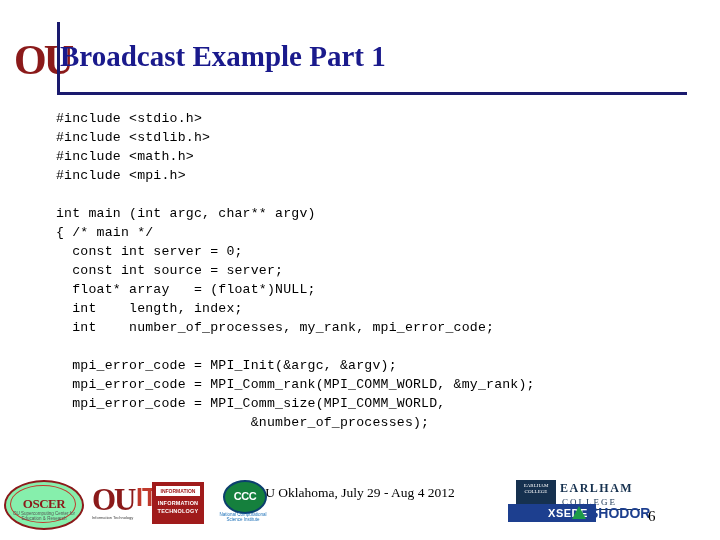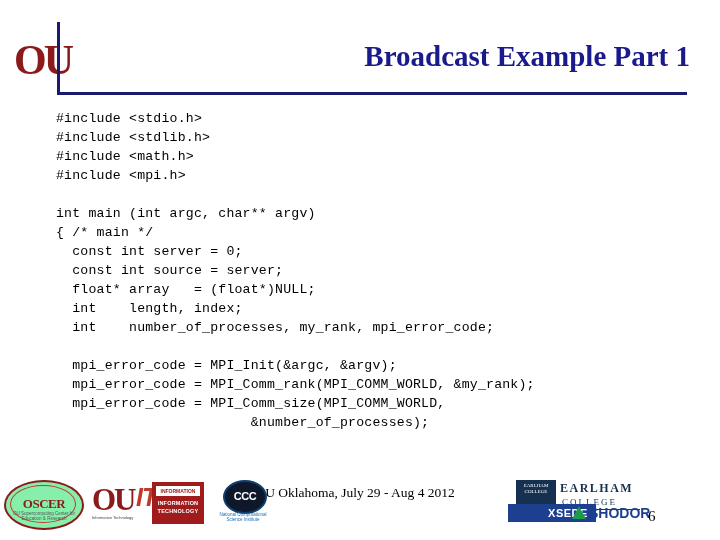--- a/index.html
+++ b/index.html
@@ -50,21 +50,21 @@
     top: 92px;
     width: 630px;
     height: 3px;
     background: #1a1a6e;
   }
   .slide-title {
     position: absolute;
     left: 60px;
     top: 40px;
     width: 630px;
-    text-align: right;
+    text-align: left;
     font-family: "Liberation Serif", serif;
     font-size: 29px;
     font-weight: bold;
     color: #1a1a8c;
     letter-spacing: 0px;
   }
 
   
   .code-block {
     position: absolute;
@@ -173,21 +173,20 @@
   .logo-ouit .it {
     position: absolute;
     left: 44px;
     top: 2px;
     font-family: "Liberation Sans", sans-serif;
     font-weight: bold;
     font-size: 25px;
     line-height: 27px;
     color: #c0392b;
     letter-spacing: -1px;
-    font-style: italic;
   }
   .logo-ouit .tagline {
     position: absolute;
     left: 0;
     top: 33px;
     font-family: "Liberation Sans", sans-serif;
     font-size: 4px;
     color: #444444;
   }
 
@@ -233,21 +232,21 @@
     width: 62px;
     height: 46px;
   }
   .logo-ncsi .circle {
     position: absolute;
     left: 11px;
     top: 0px;
     width: 40px;
     height: 30px;
     border-radius: 50%;
-    background: #0f172a;
+    background: #15803d;
     border: 2px solid #0c3f6e;
   }
   .logo-ncsi .circle span {
     position: absolute;
     left: 0;
     top: 8px;
     width: 40px;
     text-align: center;
     color: #ffffff;
     font-family: "Liberation Sans", sans-serif;

